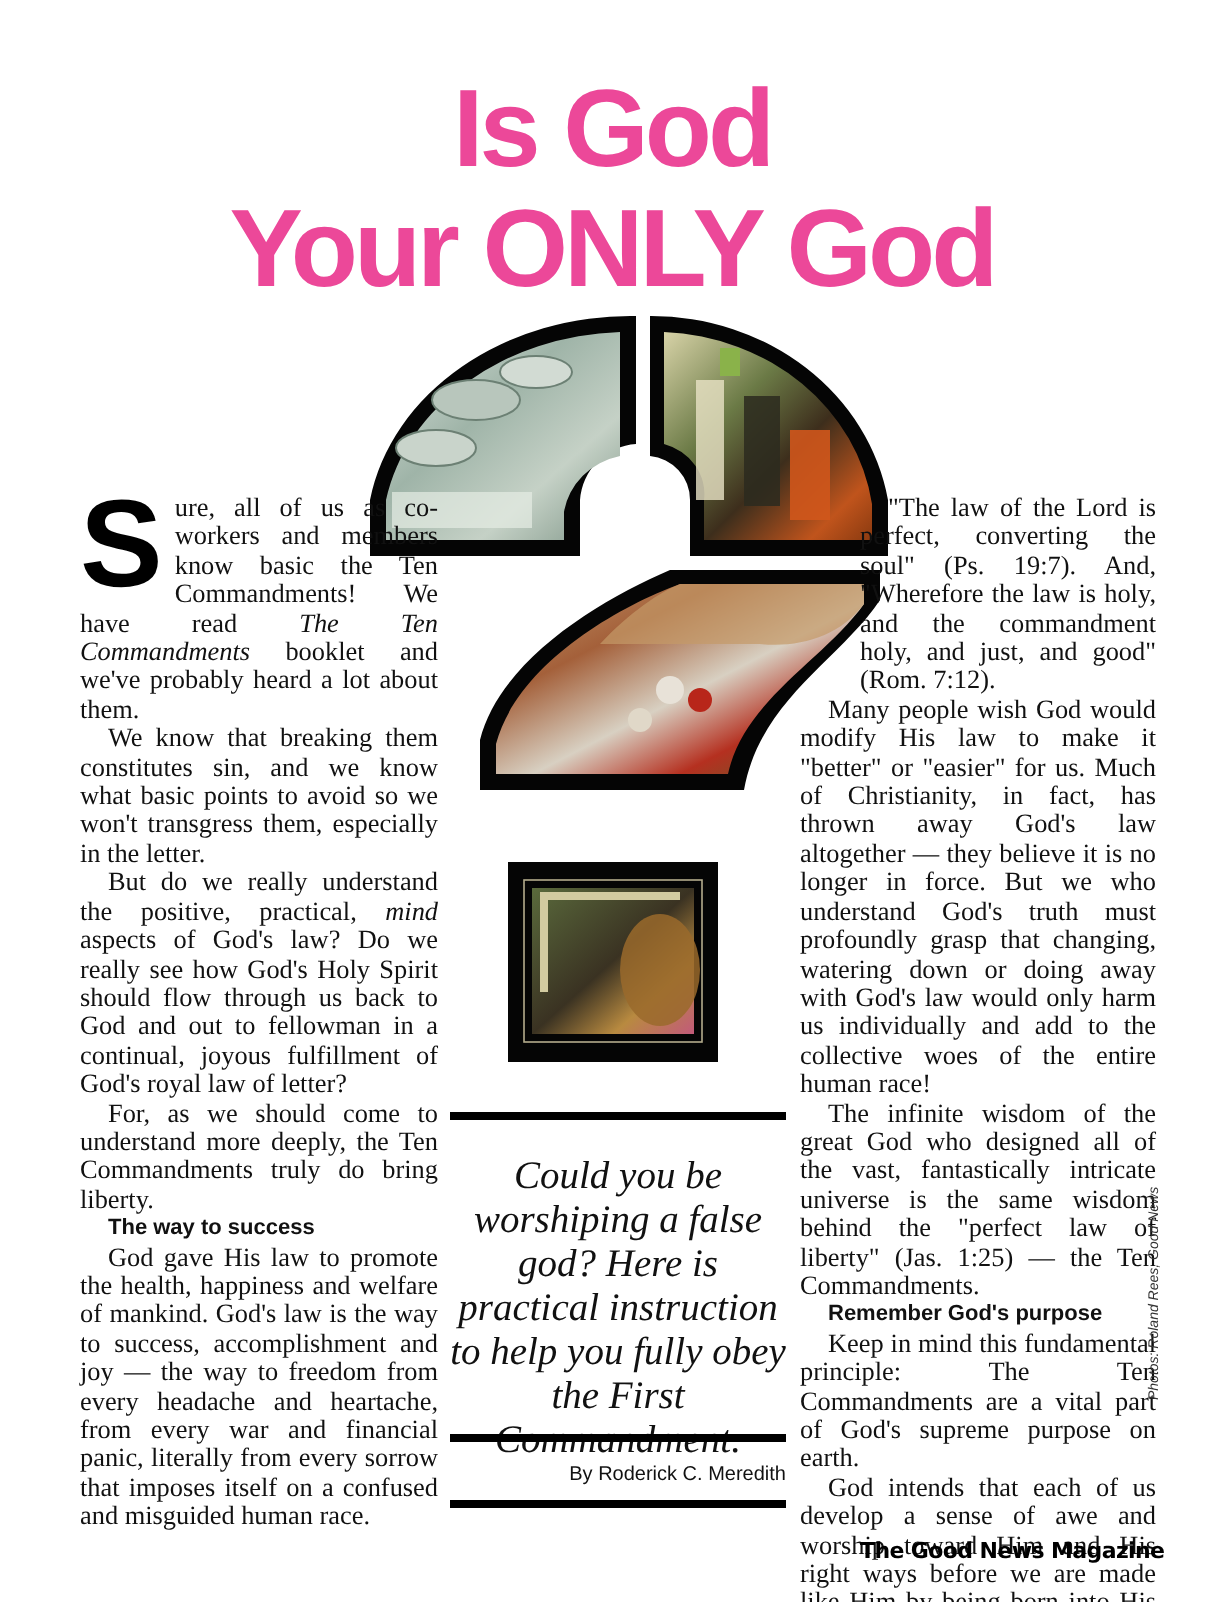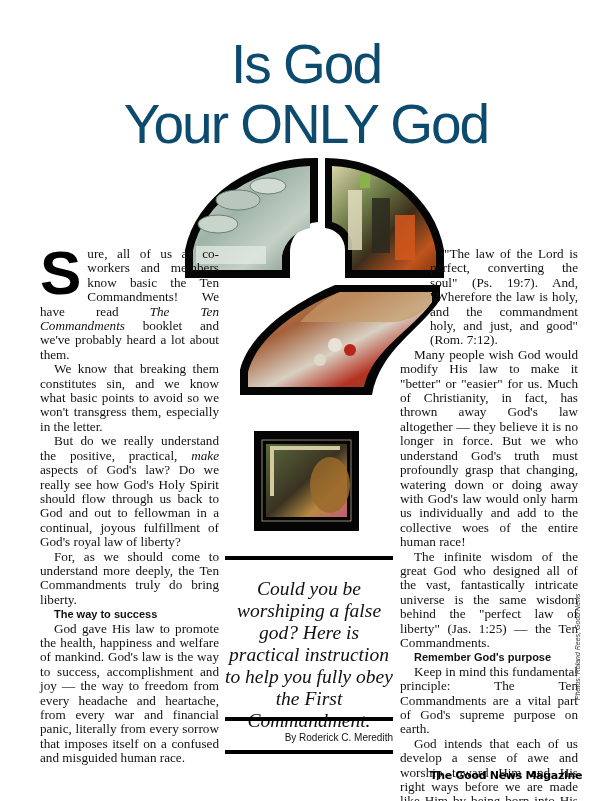--- a/index.html
+++ b/index.html
@@ -1,17 +1,17 @@
 <!DOCTYPE html>
 <html><head>
 <meta charset="utf-8">
 <style>
   html, body { margin: 0; padding: 0; background: #ffffff; }
   body { width: 612px; height: 801px; position: relative; overflow: hidden; font-family: "Liberation Serif", serif; color: #111; }
-  .title { position: absolute; left: 0; width: 612px; text-align: center; font-family: "Liberation Sans", sans-serif; font-weight: normal; color: #0c4a6e; letter-spacing: -2px; }
+  .title { position: absolute; left: 0; width: 612px; text-align: center; font-family: "Liberation Sans", sans-serif; font-weight: bold; color: #ec4899; letter-spacing: -2px; }
   .title.l1 { top: 36px; font-size: 55px; line-height: 56px; }
   .title.l2 { top: 96px; font-size: 55px; line-height: 56px; }
 
   .col { position: absolute; font-size: 13.2px; line-height: 14.4px; text-align: justify; }
   .col p { margin: 0; text-indent: 14px; }
   .col p.noind { text-indent: 0; }
   .col-left { left: 40px; top: 247px; width: 179px; }
   .col-right { left: 400px; top: 247px; width: 178px; }
   .dropcap { float: left; font-family: "Liberation Sans", sans-serif; font-weight: bold; font-size: 62px; line-height: 48px; margin: 2px 6px 0 0; color: #000; }
   .sub { font-family: "Liberation Sans", sans-serif; font-weight: bold; font-size: 11px; margin: 12px 0 7px 0; text-indent: 0; }
@@ -96,21 +96,21 @@
     <rect x="270" y="446" width="70" height="4" fill="#d2cba0"></rect>
     <rect x="270" y="450" width="4" height="46" fill="#d2cba0"></rect>
     <ellipse cx="330" cy="485" rx="20" ry="28" fill="#9a6a2c" opacity="0.85"></ellipse>
   </g>
 </svg>
 
 <div class="col col-left">
   <span class="dropcap">S</span>
   <p class="noind"><span>ure, all of us as co-workers and members know basic the Ten Commandments! We have read </span><i>The Ten Commandments</i><span> booklet and we've probably heard a lot about them.</span></p>
   <p>We know that breaking them constitutes sin, and we know what basic points to avoid so we won't transgress them, especially in the letter.</p>
-  <p><span>But do we really understand the positive, practical, </span><i>make</i><span> aspects of God's law? Do we really see how God's Holy Spirit should flow through us back to God and out to fellowman in a continual, joyous fulfillment of God's royal law of liberty?</span></p>
+  <p><span>But do we really understand the positive, practical, </span><i>mind</i><span> aspects of God's law? Do we really see how God's Holy Spirit should flow through us back to God and out to fellowman in a continual, joyous fulfillment of God's royal law of letter?</span></p>
   <p>For, as we should come to understand more deeply, the Ten Commandments truly do bring liberty.</p>
   <p class="sub">The way to success</p>
   <p>God gave His law to promote the health, happiness and welfare of mankind. God's law is the way to success, accomplishment and joy — the way to freedom from every headache and heartache, from every war and financial panic, literally from every sorrow that imposes itself on a confused and misguided human race.</p>
 </div>
 
 <div class="col col-right">
   <p style="margin-left:30px;">"The law of the Lord is perfect, converting the soul" (Ps. 19:7). And, "Wherefore the law is holy, and the commandment holy, and just, and good" (Rom. 7:12).</p>
   <p>Many people wish God would modify His law to make it "better" or "easier" for us. Much of Christianity, in fact, has thrown away God's law altogether — they believe it is no longer in force. But we who understand God's truth must profoundly grasp that changing, watering down or doing away with God's law would only harm us individually and add to the collective woes of the entire human race!</p>
   <p>The infinite wisdom of the great God who designed all of the vast, fantastically intricate universe is the same wisdom behind the "perfect law of liberty" (Jas. 1:25) — the Ten Commandments.</p>
   <p class="sub">Remember God's purpose</p>

